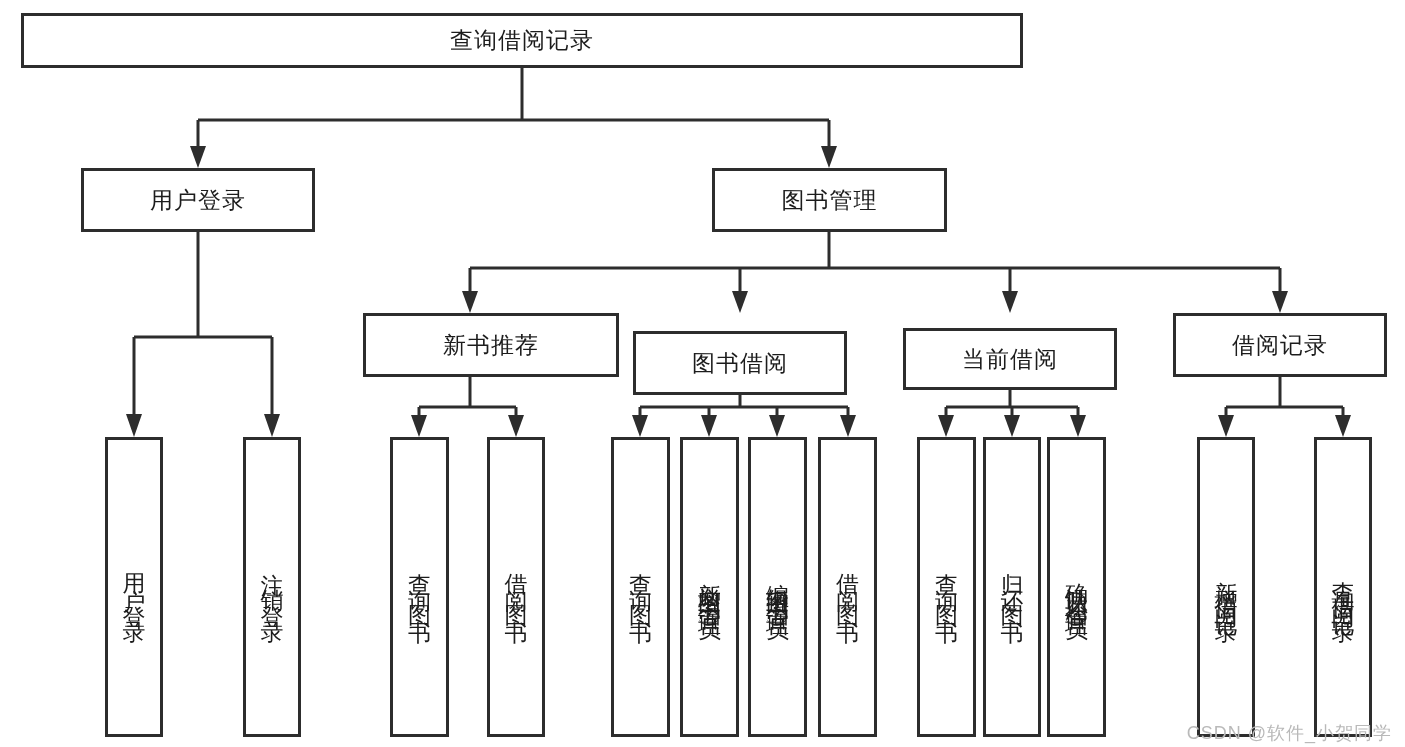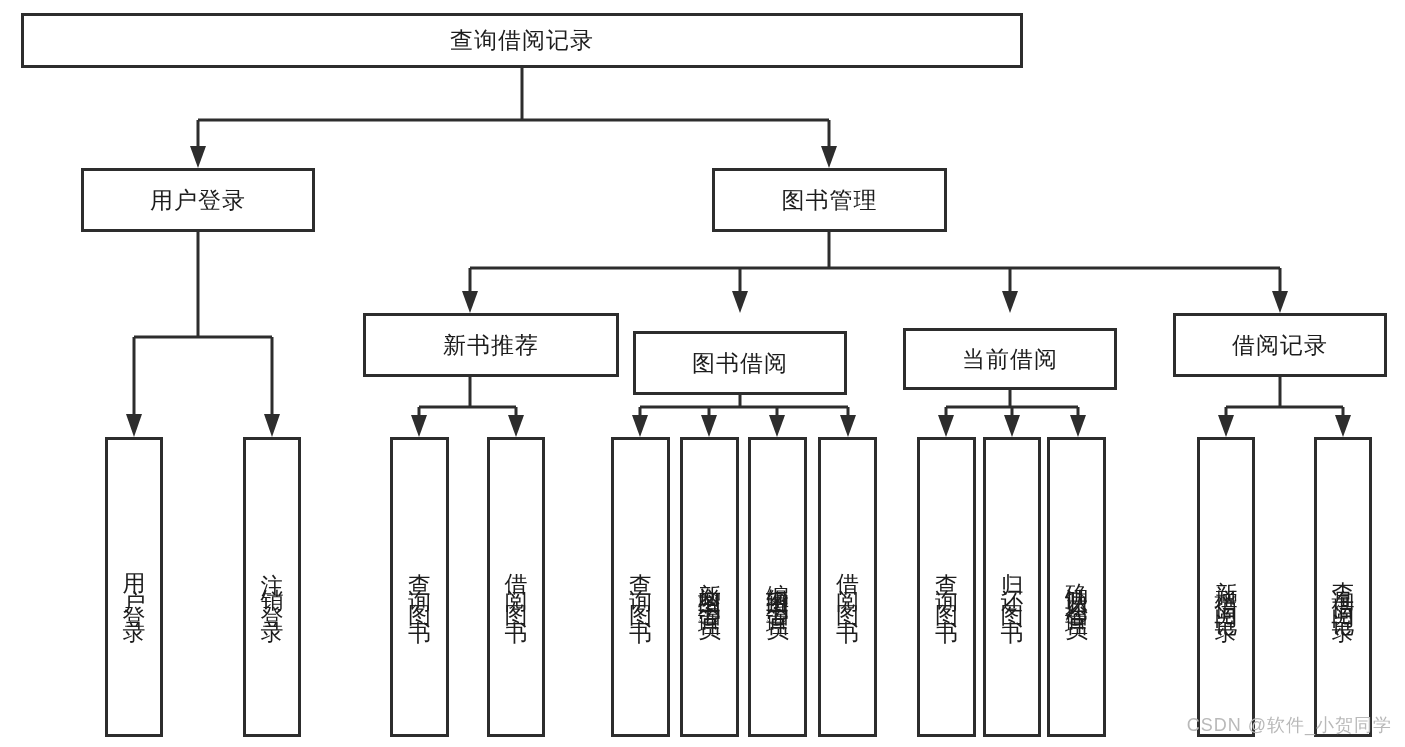--- a/index.html
+++ b/index.html
@@ -26,21 +26,21 @@
   .vbox{
     writing-mode:vertical-rl;
     font-size:23px;
     line-height:1;
   }
   .ls4{letter-spacing:16px;}
   .ls6{letter-spacing:8px;}
   .ls9{letter-spacing:5px;}
   #watermark{
     position:absolute;
-    right:13px;bottom:10px;
+    right:13px;bottom:2px;
     font-size:18px;
     color:#b9b9b9;
     letter-spacing:1px;
     z-index:10;
     white-space:nowrap;
   }
   .wire{stroke:#2d2d2d;stroke-width:3;fill:none;}
   .head{fill:#2d2d2d;stroke:none;}
 </style>
 </head>

